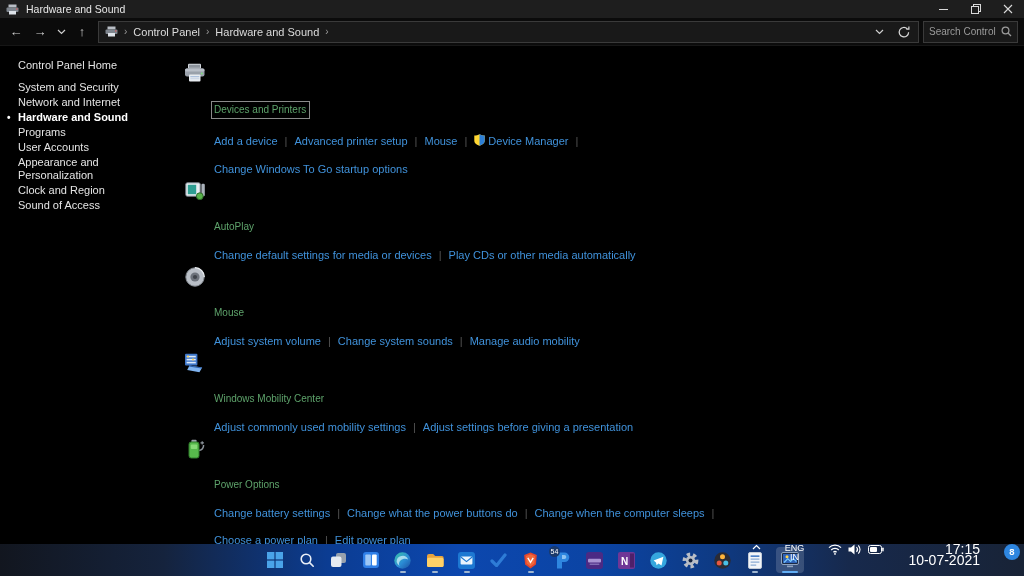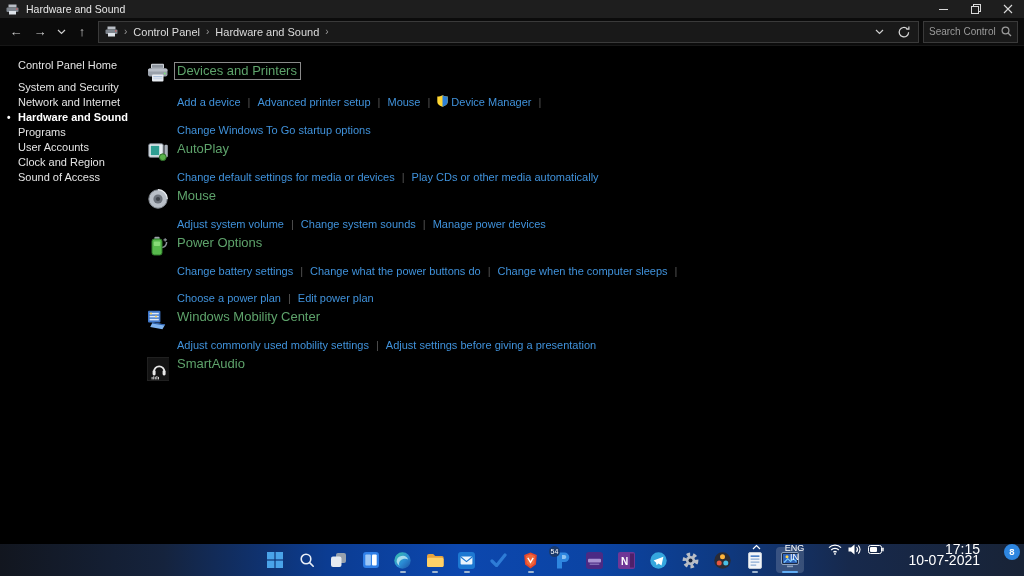--- a/index.html
+++ b/index.html
@@ -29,30 +29,30 @@
   .searchbox{
     width:95px; height:22px; background:#191919; border:1px solid #3a3a3a;
     display:flex; align-items:center; padding:0 5px; gap:4px;
   }
   .searchbox input{
     width:100%; border:none; background:transparent; outline:none;
     font-size:10px; color:#9b9b9b; font-family:inherit;
   }
   .searchbox input::placeholder{ color:#9b9b9b; opacity:1; }
   
-  .winbody{ display:flex; height:498px; background:#000; }
+  .winbody{ display:flex; height:498px; background:#000;gap:37px; }
   .sidebar{ width:147px; flex:none; padding-top:13px; }
   .side-item{ position:relative; padding:0 14px 0 18px; font-size:11px; line-height:13px; color:#e4e4e4; margin-bottom:2px; cursor:default;}
   .side-item.home-gap{ margin-bottom:9px; }
   .side-item.active{ font-weight:bold; color:#fff; }
   .side-item .bullet{ position:absolute; left:7px; top:0; font-size:10px; color:#fff; }
   .content{ flex:1; padding-top:16px; }
   .section{ display:flex; gap:8px; margin-bottom:5px; }
   .sec-icon{ width:22px; height:22px; flex:none; margin-top:1px; display:flex; align-items:flex-start; justify-content:center; }
-  .sec-title{ font-size:13px; color:#5ea36b; line-height:15px; margin-bottom:1px; }
+  .sec-title{ font-size:10px; color:#5ea36b; line-height:15px; margin-bottom:1px;margin-top:39px; }
   .sec-title .ttl{ display:inline-block; }
   .sec-title .ttl.focused{ border:1px solid #8a8a8a; padding:0 3px 1px 2px; margin-left:-3px; }
   .link-row{ font-size:11px; line-height:12px; margin-top:15px; white-space:nowrap; }
   .cp-link{ color:#4092db; cursor:pointer; }
   .lsep{ color:#555; margin:0 7px; }
   .shield{ display:inline-block; vertical-align:-1px; margin-right:3px; }
   
   .taskbar{
     position:absolute; bottom:0; left:0; width:1024px; height:32px;
     background:linear-gradient(90deg,#12161f 0%,#15233d 16%,#0b3c92 32%,#0c47ae 45%,#0b44a4 58%,#0e3a83 70%,#17294c 83%,#182336 100%);
@@ -160,20 +160,21 @@
   </div>
 
   <div class="winbody">
     <div class="sidebar" id="sidebar">
         <div class="side-item home-gap"><span>Control Panel Home</span></div>
         <div class="side-item"><span>System and Security</span></div>
         <div class="side-item"><span>Network and Internet</span></div>
         <div class="side-item active"><span class="bullet">•</span><span>Hardware and Sound</span></div>
         <div class="side-item"><span>Programs</span></div>
         <div class="side-item"><span>User Accounts</span></div>
+        <div class="side-item"><span>Appearance and Personalization</span></div>
         <div class="side-item"><span>Clock and Region</span></div>
         <div class="side-item"><span>Sound of Access</span></div>
       </div>
     <div class="content" id="content">
         <div class="section">
           <span class="sec-icon">
             <svg width="22" height="20">
               <rect x="4" y="0.8" width="13" height="5" rx="1" fill="#cfd4da"></rect>
               <rect x="5" y="1.8" width="11" height="3" fill="#8d949d"></rect>
               <rect x="1" y="5.5" width="19.5" height="8" rx="2" fill="#9aa1ab"></rect>
@@ -212,55 +213,55 @@
             <svg width="20" height="20">
               <circle cx="10" cy="10" r="9.2" fill="#b9bfc7"></circle>
               <circle cx="10" cy="10" r="9.2" fill="none" stroke="#82888f"></circle>
               <path d="M10 0.8 a9.2 9.2 0 0 1 9.2 9.2" fill="none" stroke="#e9edf1" stroke-width="1.4"></path>
               <circle cx="10" cy="10" r="4.6" fill="#6d737c"></circle>
               <circle cx="10" cy="10" r="2.1" fill="#3f444b"></circle>
             </svg>
           </span>
           <div>
             <div class="sec-title"><span class="ttl">Mouse</span></div>
-            <div class="link-row"><span class="cp-link"><span>Adjust system volume</span></span><span class="lsep">|</span><span class="cp-link"><span>Change system sounds</span></span><span class="lsep">|</span><span class="cp-link"><span>Manage power devices</span></span></div>
-          </div>
-        </div>
-        <div class="section">
-          <span class="sec-icon">
-            <svg width="21" height="20">
-              <path d="M14 11.5 q4.6 -0.8 4.6 -5.6" fill="none" stroke="#8d949c" stroke-width="1.5"></path>
-              <path d="M17.2 2.2 v3.4 M15.5 3.9 h3.4" stroke="#8d949c" stroke-width="1.2"></path>
-              <rect x="6.4" y="0.8" width="5.2" height="3" rx="1" fill="#9aa1a9"></rect>
-              <rect x="4" y="3" width="10" height="16" rx="2.2" fill="#57b94c" stroke="#2f7a2a"></rect>
-              <rect x="5.8" y="5.6" width="6.4" height="4.4" rx="1" fill="#8fe07f" opacity="0.85"></rect>
-            </svg>
-          </span>
-          <div>
-            <div class="sec-title"><span class="ttl">Power Options</span></div>
-            <div class="link-row"><span class="cp-link"><span>Change battery settings</span></span><span class="lsep">|</span><span class="cp-link"><span>Change what the power buttons do</span></span><span class="lsep">|</span><span class="cp-link"><span>Change when the computer sleeps</span></span><span class="lsep">|</span></div>
-            <div class="link-row"><span class="cp-link"><span>Choose a power plan</span></span><span class="lsep">|</span><span class="cp-link"><span>Edit power plan</span></span></div>
+            <div class="link-row"><span class="cp-link"><span>Adjust system volume</span></span><span class="lsep">|</span><span class="cp-link"><span>Change system sounds</span></span><span class="lsep">|</span><span class="cp-link"><span>Manage audio mobility</span></span></div>
           </div>
         </div>
         <div class="section">
           <span class="sec-icon">
             <svg width="22" height="20">
               <rect x="1" y="0.8" width="12.4" height="11.8" rx="1" fill="#3f77c9"></rect>
               <rect x="2.6" y="2.8" width="9.2" height="1.6" fill="#dce9fb"></rect>
               <circle cx="4" cy="3.6" r="1" fill="#ffd34d"></circle>
               <rect x="2.6" y="5.8" width="9.2" height="1.6" fill="#dce9fb"></rect>
               <circle cx="9" cy="6.6" r="1" fill="#ffd34d"></circle>
               <rect x="2.6" y="8.8" width="9.2" height="1.6" fill="#dce9fb"></rect>
               <path d="M5.4 12.6 l12.8 1.8 -2.8 4.8 -12.2 -2.2z" fill="#7fb3ef"></path>
               <path d="M5.4 12.6 l12.8 1.8 -0.6 1 -12.8 -1.8z" fill="#2b5ea8"></path>
             </svg>
           </span>
           <div>
             <div class="sec-title"><span class="ttl">Windows Mobility Center</span></div>
             <div class="link-row"><span class="cp-link"><span>Adjust commonly used mobility settings</span></span><span class="lsep">|</span><span class="cp-link"><span>Adjust settings before giving a presentation</span></span></div>
+          </div>
+        </div>
+        <div class="section">
+          <span class="sec-icon">
+            <svg width="21" height="20">
+              <path d="M14 11.5 q4.6 -0.8 4.6 -5.6" fill="none" stroke="#8d949c" stroke-width="1.5"></path>
+              <path d="M17.2 2.2 v3.4 M15.5 3.9 h3.4" stroke="#8d949c" stroke-width="1.2"></path>
+              <rect x="6.4" y="0.8" width="5.2" height="3" rx="1" fill="#9aa1a9"></rect>
+              <rect x="4" y="3" width="10" height="16" rx="2.2" fill="#57b94c" stroke="#2f7a2a"></rect>
+              <rect x="5.8" y="5.6" width="6.4" height="4.4" rx="1" fill="#8fe07f" opacity="0.85"></rect>
+            </svg>
+          </span>
+          <div>
+            <div class="sec-title"><span class="ttl">Power Options</span></div>
+            <div class="link-row"><span class="cp-link"><span>Change battery settings</span></span><span class="lsep">|</span><span class="cp-link"><span>Change what the power buttons do</span></span><span class="lsep">|</span><span class="cp-link"><span>Change when the computer sleeps</span></span><span class="lsep">|</span></div>
+            <div class="link-row"><span class="cp-link"><span>Choose a power plan</span></span><span class="lsep">|</span><span class="cp-link"><span>Edit power plan</span></span></div>
           </div>
         </div>
         <div class="section">
           <span class="sec-icon">
             <svg width="24" height="24">
               <rect width="24" height="24" rx="2" fill="#131313" stroke="#2e2e2e"></rect>
               <path d="M7 14.5 a5.2 5.2 0 0 1 10.4 0" fill="none" stroke="#e8e8e8" stroke-width="1.8"></path>
               <rect x="5.6" y="13.2" width="3" height="5.2" rx="1.3" fill="#e8e8e8"></rect>
               <rect x="15.6" y="13.2" width="3" height="5.2" rx="1.3" fill="#e8e8e8"></rect>
               <g fill="#cfcfcf">

